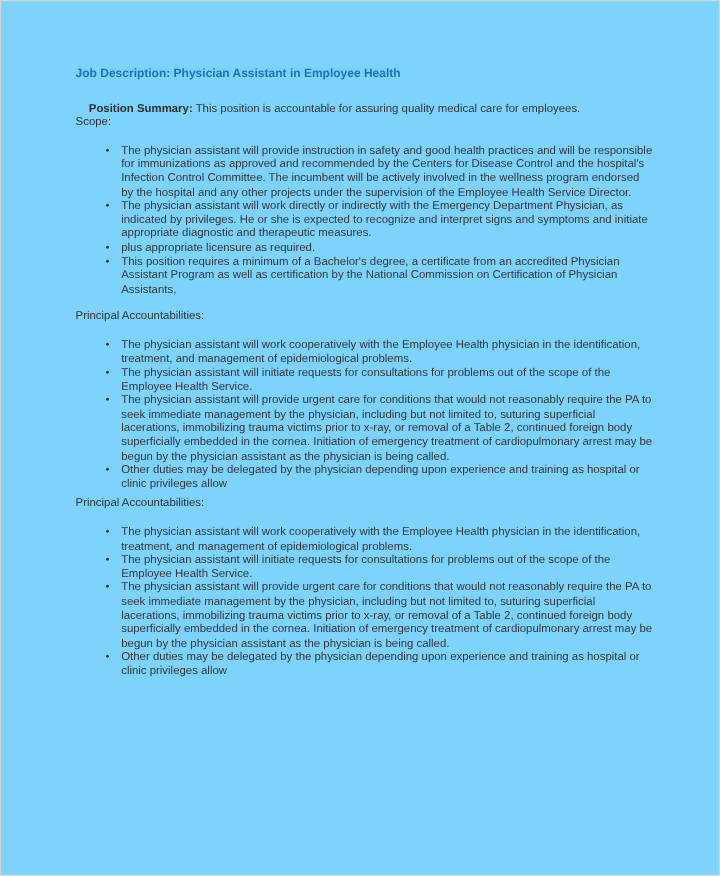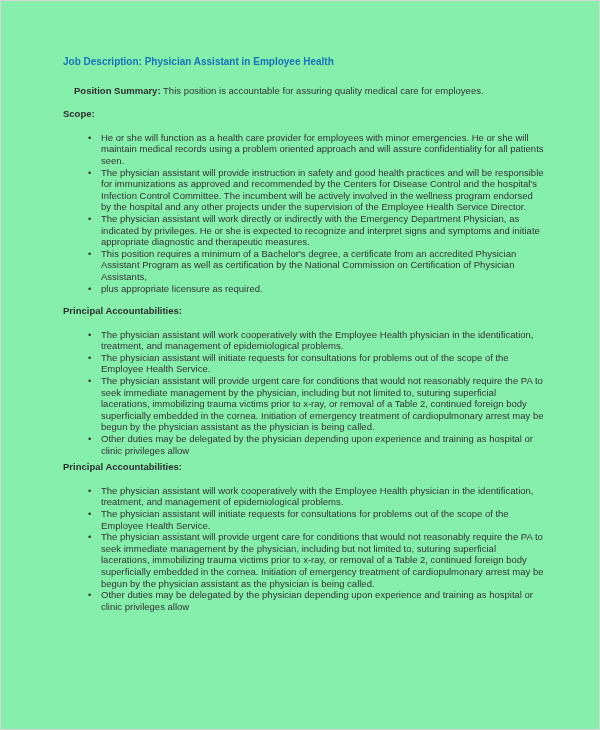--- a/index.html
+++ b/index.html
@@ -6,43 +6,43 @@
   html, body { margin: 0; padding: 0; }
   body {
     width: 600px;
     height: 730px;
     background: #ececec;
     font-family: "Liberation Sans", "DejaVu Sans", sans-serif;
   }
   .page {
     width: 600px;
     height: 730px;
-    background: #86efac;
+    background: #7dd3fc;
     border: 1px solid #d6d6d6;
     padding: 55px 55px 0 62px;
     overflow: hidden;
     color: #333333;
     font-size: 9.5px;
     line-height: 11.6px;
   }
   .doc-title {
     font-size: 10px;
     font-weight: bold;
     color: #1673B9;
     margin: 0 0 17px 0;
     line-height: 11.6px;
   }
   .summary {
-    margin: 0 0 12px 0;
+    margin: 0 0 0 0;
     padding-left: 11px;
   }
   .summary b { color: #2e2e2e; }
   .section-heading {
     font-size: 9.5px;
-    font-weight: bold;
+    font-weight: normal;
     color: #2e2e2e;
     margin: 0 0 12px 0;
     line-height: 11.6px;
   }
   ul.bullets {
     list-style: none;
     margin: 0 0 11px 0;
     padding: 0 0 0 38px;
   }
   ul.bullets.tight { margin-bottom: 5px; }
@@ -64,25 +64,24 @@
 
 <div class="page">
 
   <h1 class="doc-title">Job Description: Physician Assistant in Employee Health</h1>
 
   <p class="summary"><b>Position Summary:</b>
     <span>This position is accountable for assuring quality medical care for employees.</span></p>
 
   <h2 class="section-heading">Scope:</h2>
   <ul class="bullets">
-    <li>He or she will function as a health care provider for employees with minor emergencies. He or she will maintain medical records using a problem oriented approach and will assure confidentiality for all patients seen.</li>
     <li>The physician assistant will provide instruction in safety and good health practices and will be responsible for immunizations as approved and recommended by the Centers for Disease Control and the hospital's Infection Control Committee. The incumbent will be actively involved in the wellness program endorsed by the hospital and any other projects under the supervision of the Employee Health Service Director.</li>
     <li>The physician assistant will work directly or indirectly with the Emergency Department Physician, as indicated by privileges. He or she is expected to recognize and interpret signs and symptoms and initiate appropriate diagnostic and therapeutic measures.</li>
+    <li>plus appropriate licensure as required.</li>
     <li>This position requires a minimum of a Bachelor's degree, a certificate from an accredited Physician Assistant Program as well as certification by the National Commission on Certification of Physician Assistants,</li>
-    <li>plus appropriate licensure as required.</li>
   </ul>
 
   <h2 class="section-heading">Principal Accountabilities:</h2>
   <ul class="bullets tight">
     <li>The physician assistant will work cooperatively with the Employee Health physician in the identification, treatment, and management of epidemiological problems.</li>
     <li>The physician assistant will initiate requests for consultations for problems out of the scope of the Employee Health Service.</li>
     <li>The physician assistant will provide urgent care for conditions that would not reasonably require the PA to seek immediate management by the physician, including but not limited to, suturing superficial lacerations, immobilizing trauma victims prior to x-ray, or removal of a Table 2, continued foreign body superficially embedded in the cornea. Initiation of emergency treatment of cardiopulmonary arrest may be begun by the physician assistant as the physician is being called.</li>
     <li>Other duties may be delegated by the physician depending upon experience and training as hospital or clinic privileges allow</li>
   </ul>
 

